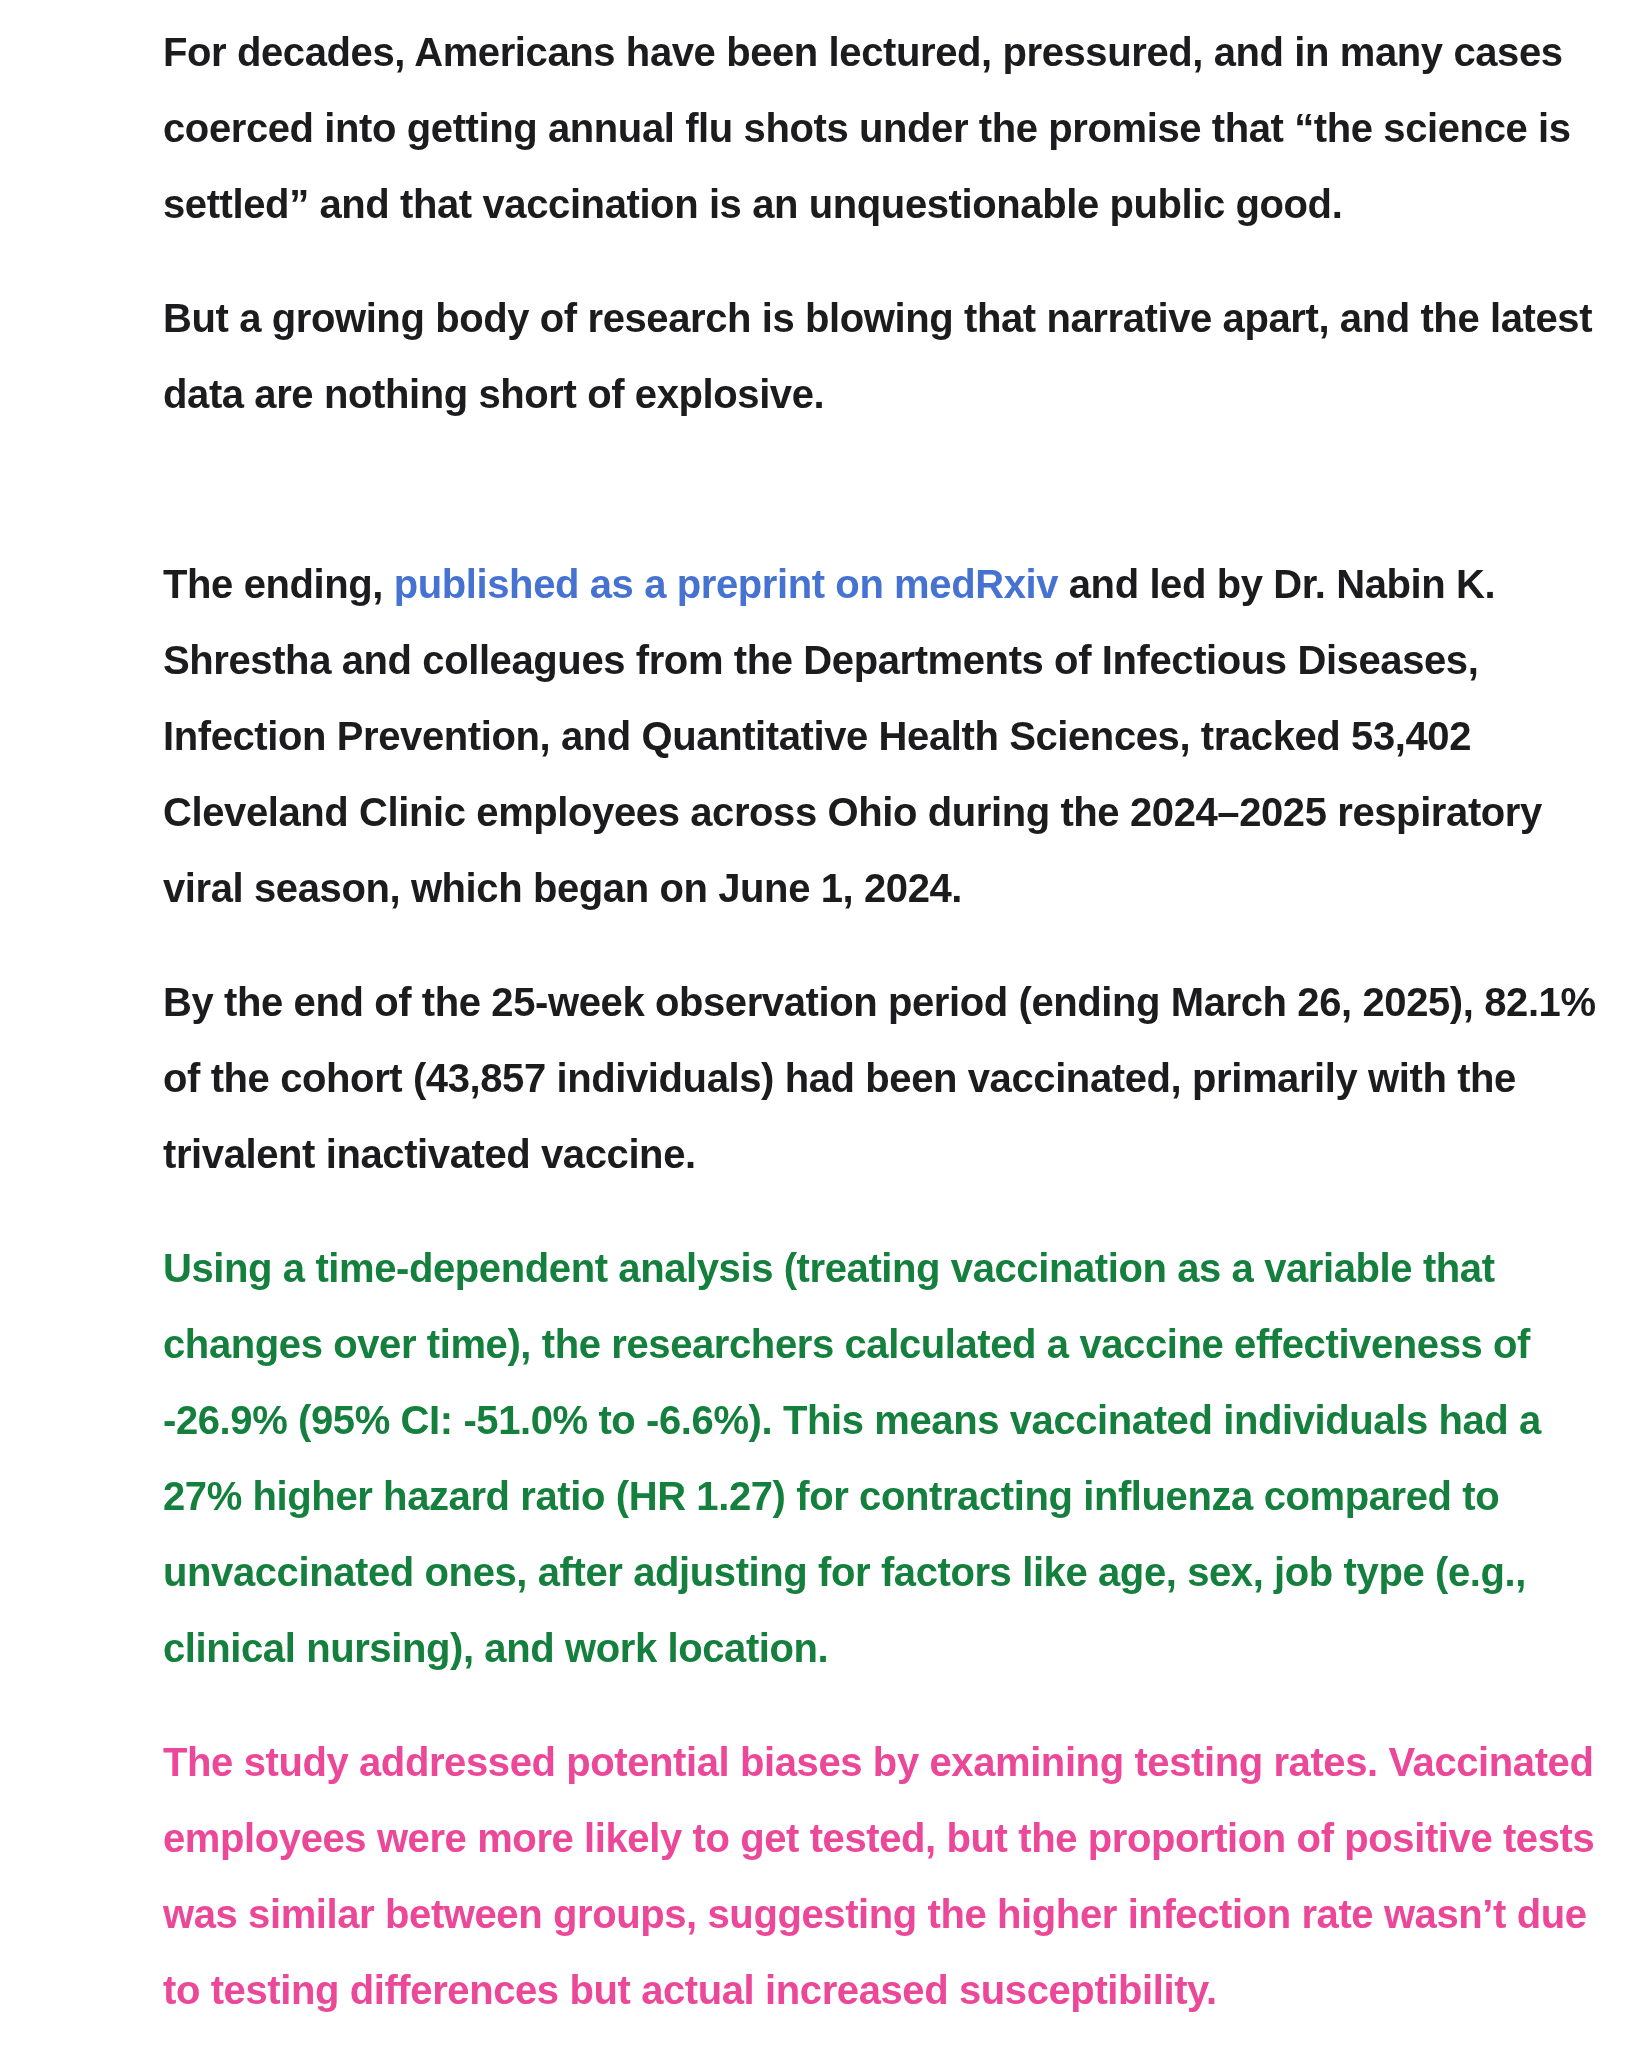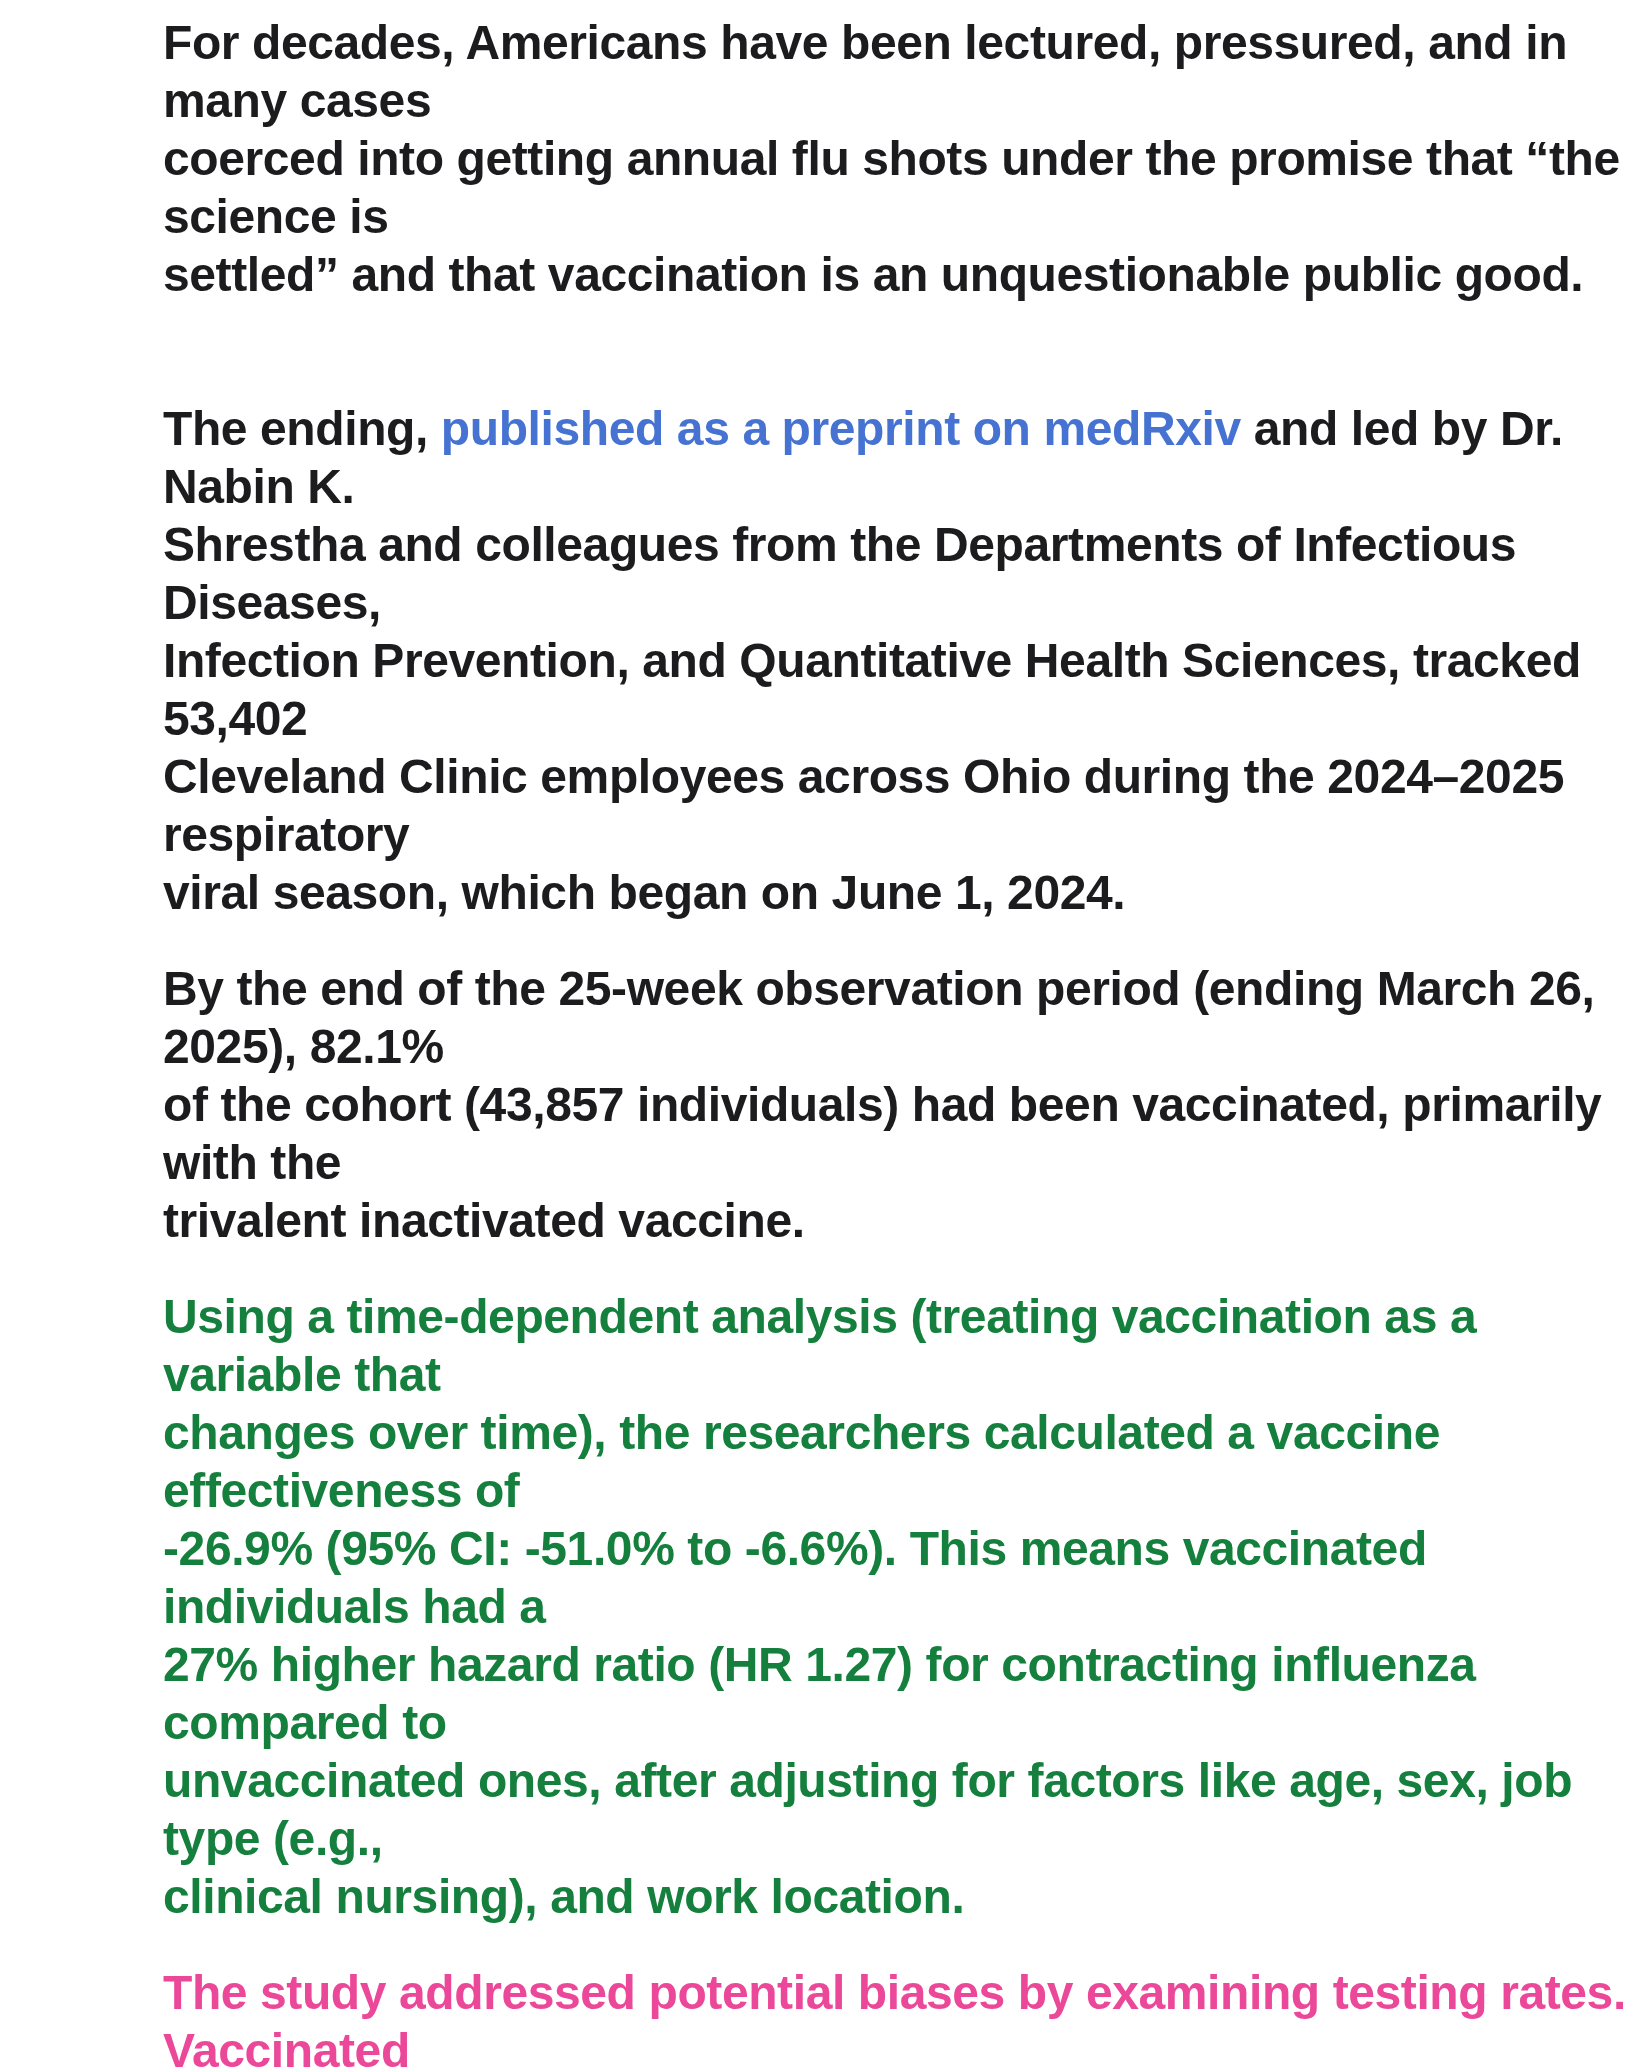--- a/index.html
+++ b/index.html
@@ -13,42 +13,44 @@
     overflow: hidden;
     font-family: "Liberation Sans", sans-serif;
   }
   .article {
     box-sizing: border-box;
     padding: 14px 0 0 163px;
     width: 1640px;
   }
   .para {
     margin: 0 9px 38px 0;
-    font-size: 48px;
-    line-height: 58px;
+    font-size: 40px;
+    line-height: 76px;
     font-weight: 600;
     color: #1c1c1e;
     letter-spacing: -0.4px;
     white-space: pre-line;
   }
   .inline-link {
     color: #4673d2;
     text-decoration: none;
     cursor: pointer;
   }
 </style>
 </head>
 <body style="background: rgb(255, 255, 255);">
 
 <div class="article">
 
   <p class="para" style="color: rgb(28, 28, 30);">For decades, Americans have been lectured, pressured, and in many cases
 coerced into getting annual flu shots under the promise that “the science is
 settled” and that vaccination is an unquestionable public good.</p>
 
+  <p class="para" style="color: rgb(28, 28, 30);">But a growing body of research is blowing that narrative apart, and the latest
+data are nothing short of explosive.</p>
 
 
   <p class="para" style="color: rgb(28, 28, 30);">
     <span>The ending, </span><a class="inline-link" style="color: rgb(70, 115, 210); text-align: right;">published as a preprint on medRxiv</a><span> and led by Dr. Nabin K.
 Shrestha and colleagues from the Departments of Infectious Diseases,
 Infection Prevention, and Quantitative Health Sciences, tracked 53,402
 Cleveland Clinic employees across Ohio during the 2024–2025 respiratory
 viral season, which began on June 1, 2024.</span>
   </p>
 

